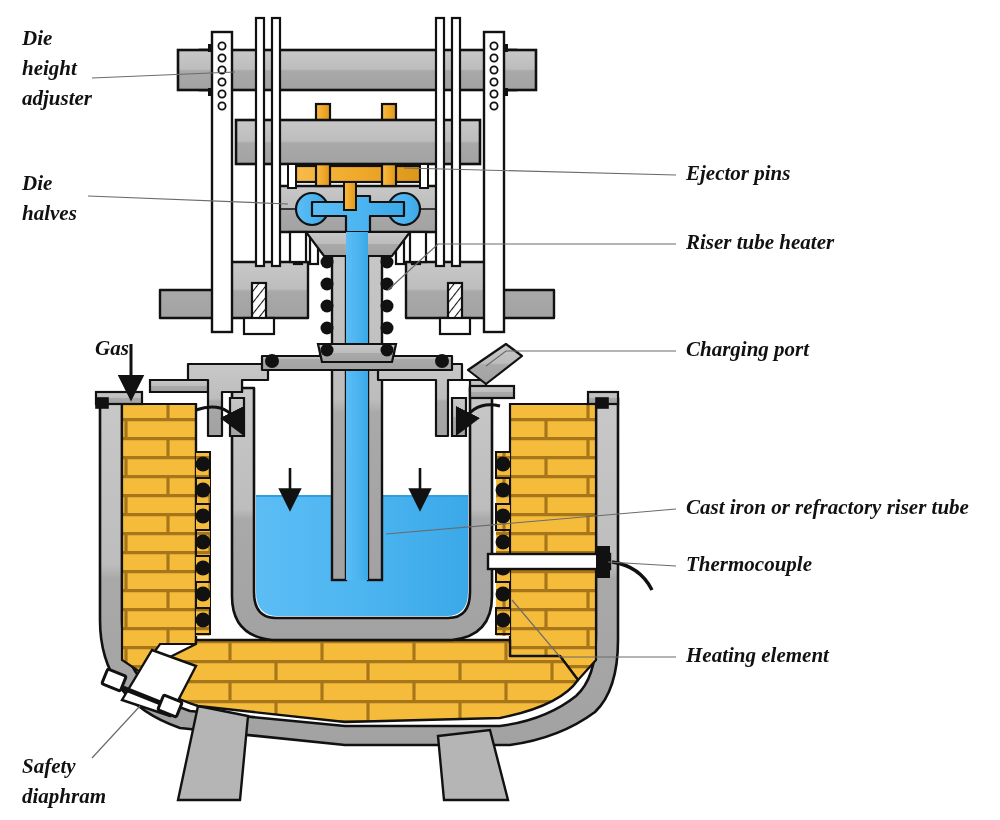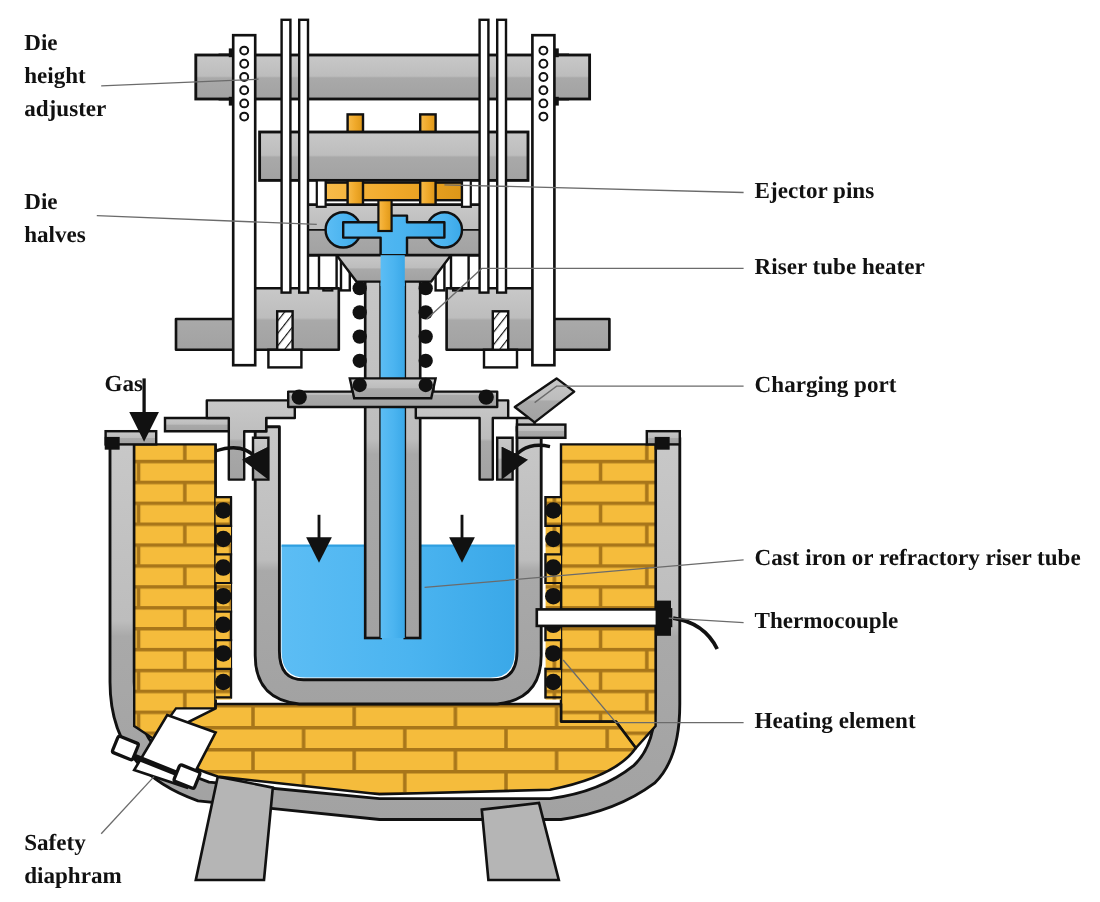--- a/index.html
+++ b/index.html
@@ -1,21 +1,21 @@
 <!DOCTYPE html>
 <html><head>
 <meta charset="utf-8">
 <title>Low-Pressure Die Casting Machine Diagram</title>
 <style>
   html,body{margin:0;padding:0;background:#ffffff;}
   body{
     width:1000px;height:820px;position:relative;overflow:hidden;
     font-family:"Liberation Serif","DejaVu Serif",serif;
   }
-  #stage{position:absolute;left:0;top:0;width:1000px;height:820px;}
+  #stage{position:absolute;left:0;top:0;width:1000px;height:820px;font-style:italic;}
   svg#diagram{position:absolute;left:0;top:0;width:1000px;height:820px;display:block;}
   .lbl{
     font-family:"Liberation Serif","DejaVu Serif",serif;
     font-size:21px;font-weight:700;fill:#111111;
     dominant-baseline:middle;
   }
   .lbl-l{text-anchor:start;}
   .leader{stroke:#6b6b6b;stroke-width:1.2;fill:none;}
 </style>
 </head>

